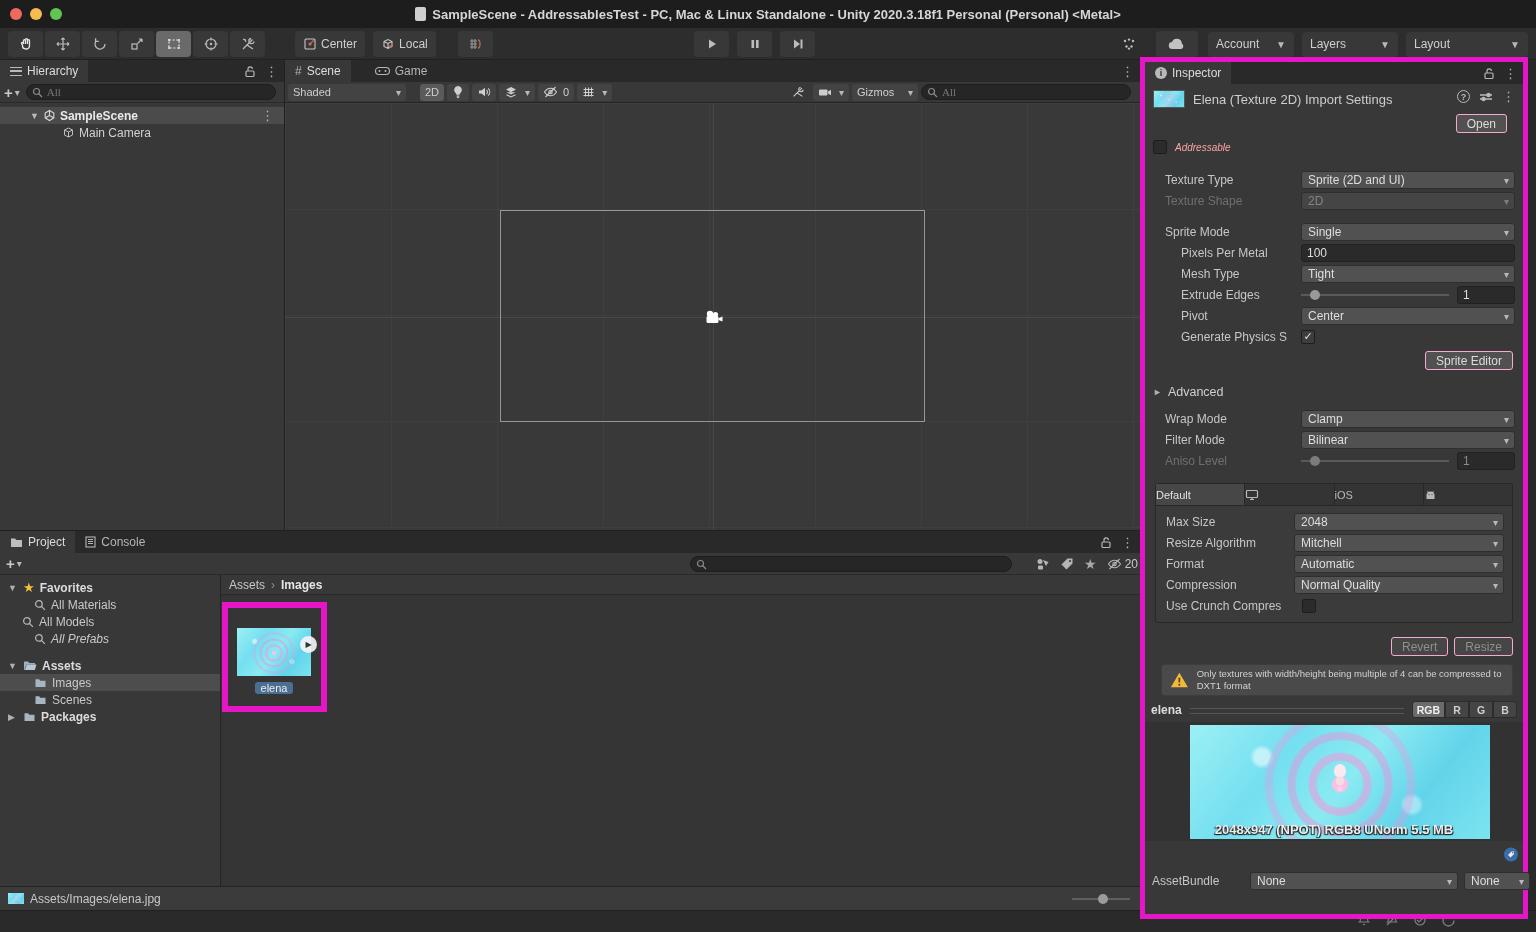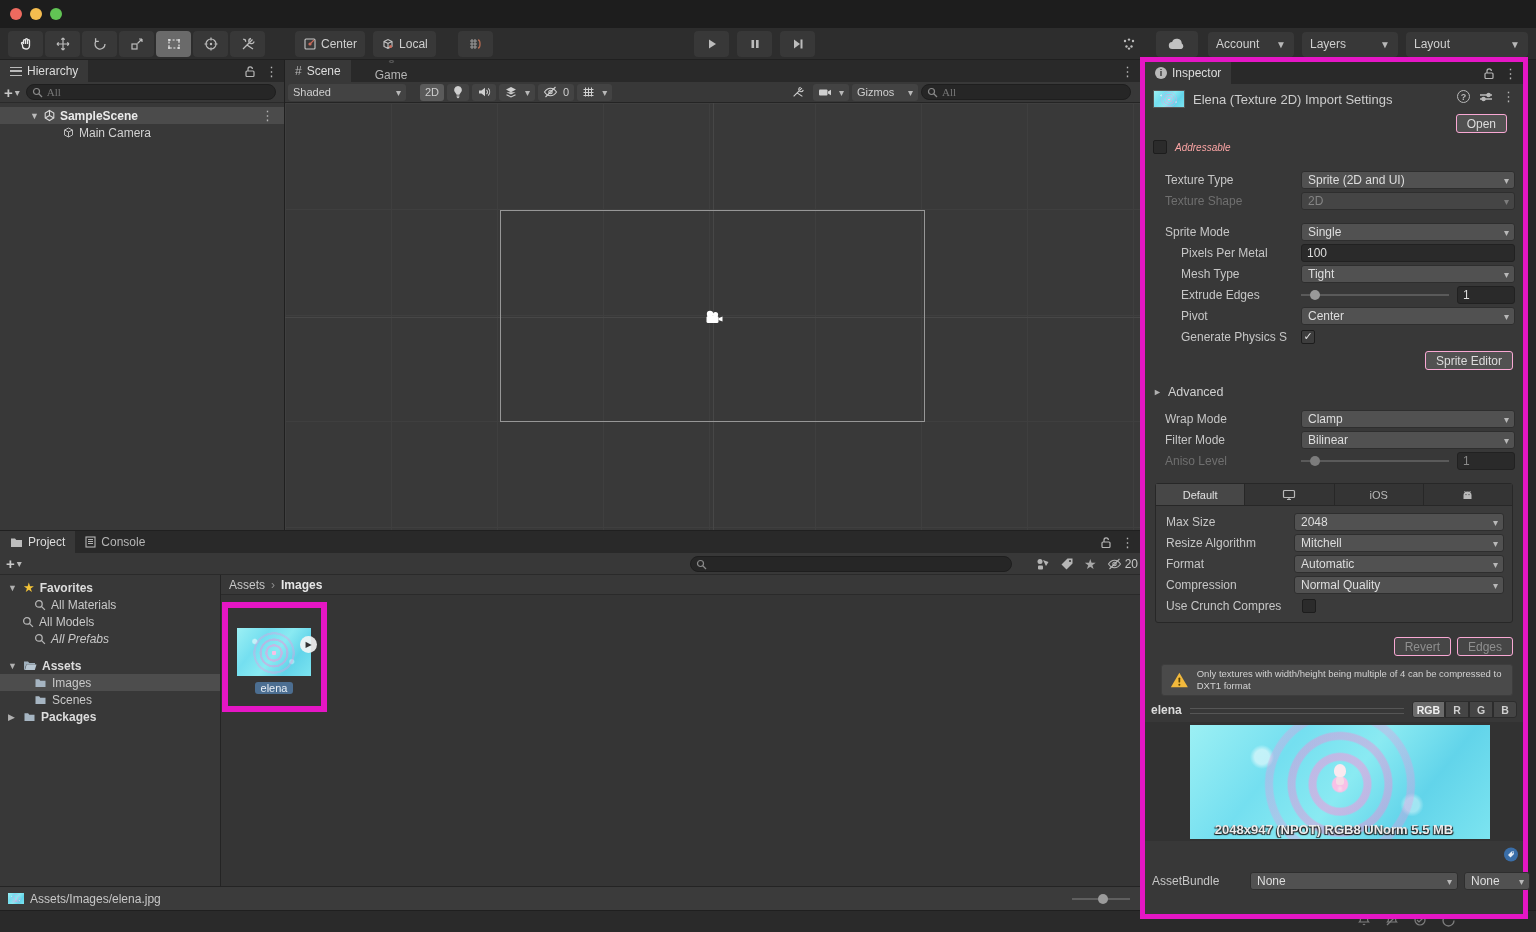--- a/index.html
+++ b/index.html
@@ -146,21 +146,21 @@
   .track.dis .knob { background:#7c7c7c; }
   .val { width:58px; flex:none; }
 
   #sprite-editor-row { display:flex; justify-content:flex-end; padding:4px 10px 0; }
   #advanced-row { display:flex; align-items:center; gap:6px; height:20px; padding:0 8px; margin-top:12px; }
   .foldcaret { font-size:9px; color:#b0b0b0; }
 
   #platform-box { margin:12px 10px 0; border:1px solid #272727; border-radius:3px; background:#3b3b3b;
     padding-bottom:6px; }
   #platform-tabs { display:flex; height:22px; background:#343434; border-bottom:1px solid #272727; }
-  .ptab { flex:1; display:flex; align-items:center; justify-content:center; color:#b9b9b9;
+  .ptab { flex:1; display:flex; align-items:center; color:#b9b9b9;
     border-right:1px solid #272727; font-size:11px; }
   .ptab:last-child { border-right:none; }
   .ptab.active { background:#474747; color:#e0e0e0; }
   #platform-box .irow { padding:0 8px 0 10px; height:21px; }
   #platform-box .irow .lbl { width:128px; }
 
   #revert-apply { display:flex; justify-content:flex-end; gap:6px; padding:14px 10px 0; }
   #warnbox { margin:8px 10px 0 16px; background:#4a4a4a; border:1px solid #3d3d3d; border-radius:3px;
     display:flex; align-items:center; gap:8px; padding:3px 8px; }
   #warnbox .wtext { font-size:9.5px; line-height:1.25; color:#d2d2d2; }
@@ -208,20 +208,21 @@
 </style>
 </head>
 <body>
 
 <div id="titlebar">
   <div class="tlights">
     <div class="tlight tl-red"></div>
     <div class="tlight tl-yellow"></div>
     <div class="tlight tl-green"></div>
   </div>
+  <div id="title-text"><span class="doc-ico"></span><span>SampleScene - AddressablesTest - PC, Mac &amp; Linux Standalone - Unity 2020.3.18f1 Personal (Personal) &lt;Metal&gt;</span></div>
 </div>
 
 <div id="toolbar">
   <div style="width:8px"></div>
   <div class="tbtn">
     <svg width="16" height="16" viewBox="0 0 16 16" fill="none" stroke="#e8e8e8" stroke-width="1.3">
         <path d="M5.5 8V4.7a1 1 0 012 0V8M7.5 8V3.7a1 1 0 012 0V8M9.5 8V4.7a1 1 0 012 0v4.8c0 2-1.6 3.5-3.6 3.5S4.5 11.5 4.5 9.8V9L3.6 7.6c-.5-.8.6-1.7 1.3-.9l.6.8"></path>
       </svg>
   </div>
   <div class="tbtn">
@@ -380,21 +381,21 @@
     <span class="name">Main Camera</span>
   </div>
 </div>
 
 <div id="scene-panel">
   <div class="tabstrip">
     <div class="tab active">
       <span style="color:#b5b5b5;font-size:12px;">#</span>
       <span>Scene</span>
     </div>
-    <div class="tab" style="margin-left:14px;flex-direction:column;">
+    <div class="tab" style="margin-left:14px;">
       <svg width="15" height="10" viewBox="0 0 15 10">
           <rect x="0.5" y="1.5" width="14" height="7" rx="3.5" fill="none" stroke="#b5b5b5" stroke-width="1.1"></rect>
           <circle cx="4.5" cy="5" r="1" fill="#b5b5b5"></circle>
           <circle cx="10.5" cy="5" r="1" fill="#b5b5b5"></circle>
         </svg>
       <span>Game</span>
     </div>
     <div class="strip-icons">
         <span class="kebab">⋮</span>
       </div>
@@ -858,21 +859,21 @@
     <div class="irow">
       <span class="lbl" style="width:136px;">Use Crunch Compres</span>
       <div class="ctrl">
           <div class="cb"></div>
         </div>
     </div>
   </div>
 
   <div id="revert-apply">
     <div class="btn dim">Revert</div>
-    <div class="btn dim">Edges</div>
+    <div class="btn dim">Resize</div>
   </div>
 
   <div id="warnbox">
     <svg width="22" height="20" viewBox="0 0 22 20">
         <path d="M11 1.5L21 18.5H1z" fill="var(--warning_yellow,#f2b93c)"></path>
         <rect x="10" y="7" width="2" height="6" rx="1" fill="#5a4200"></rect>
         <circle cx="11" cy="15.5" r="1.2" fill="#5a4200"></circle>
       </svg>
     <div class="wtext">Only textures with width/height being multiple of 4 can be compressed to DXT1 format</div>
   </div>

